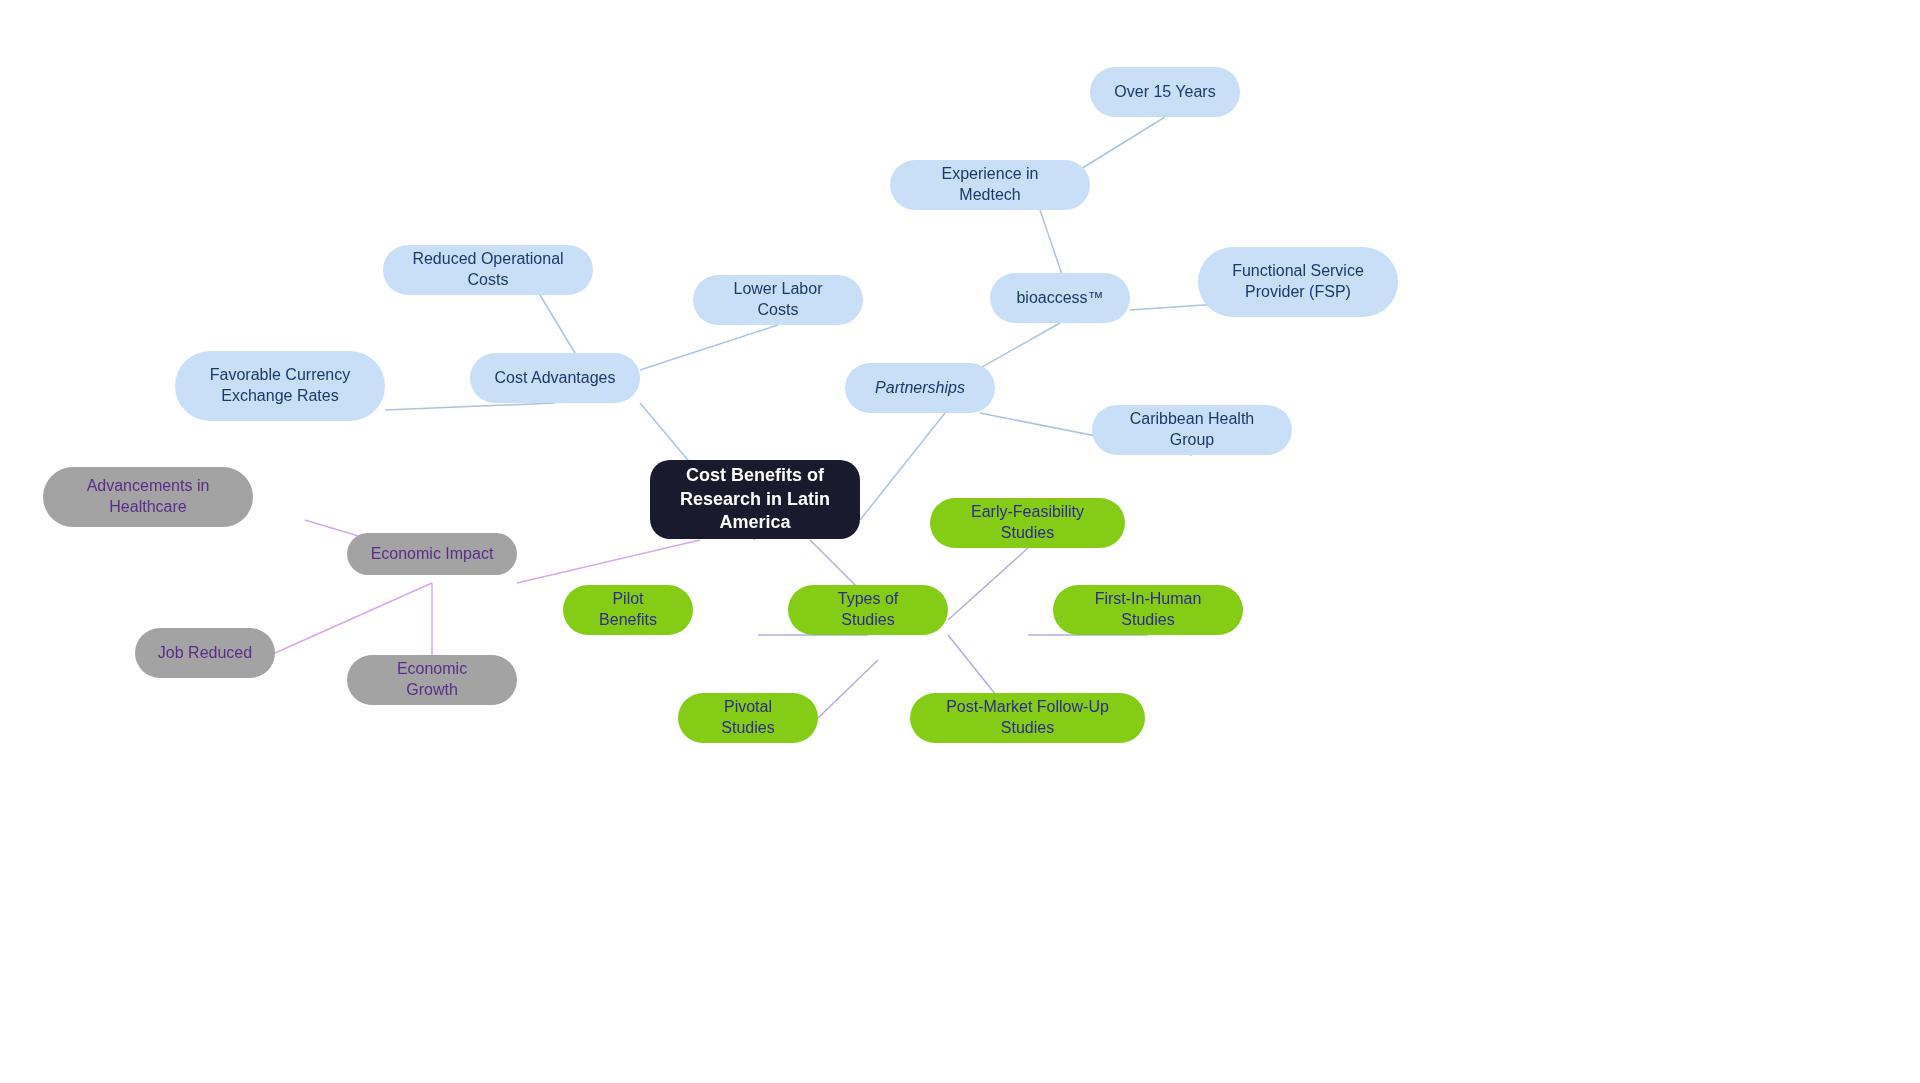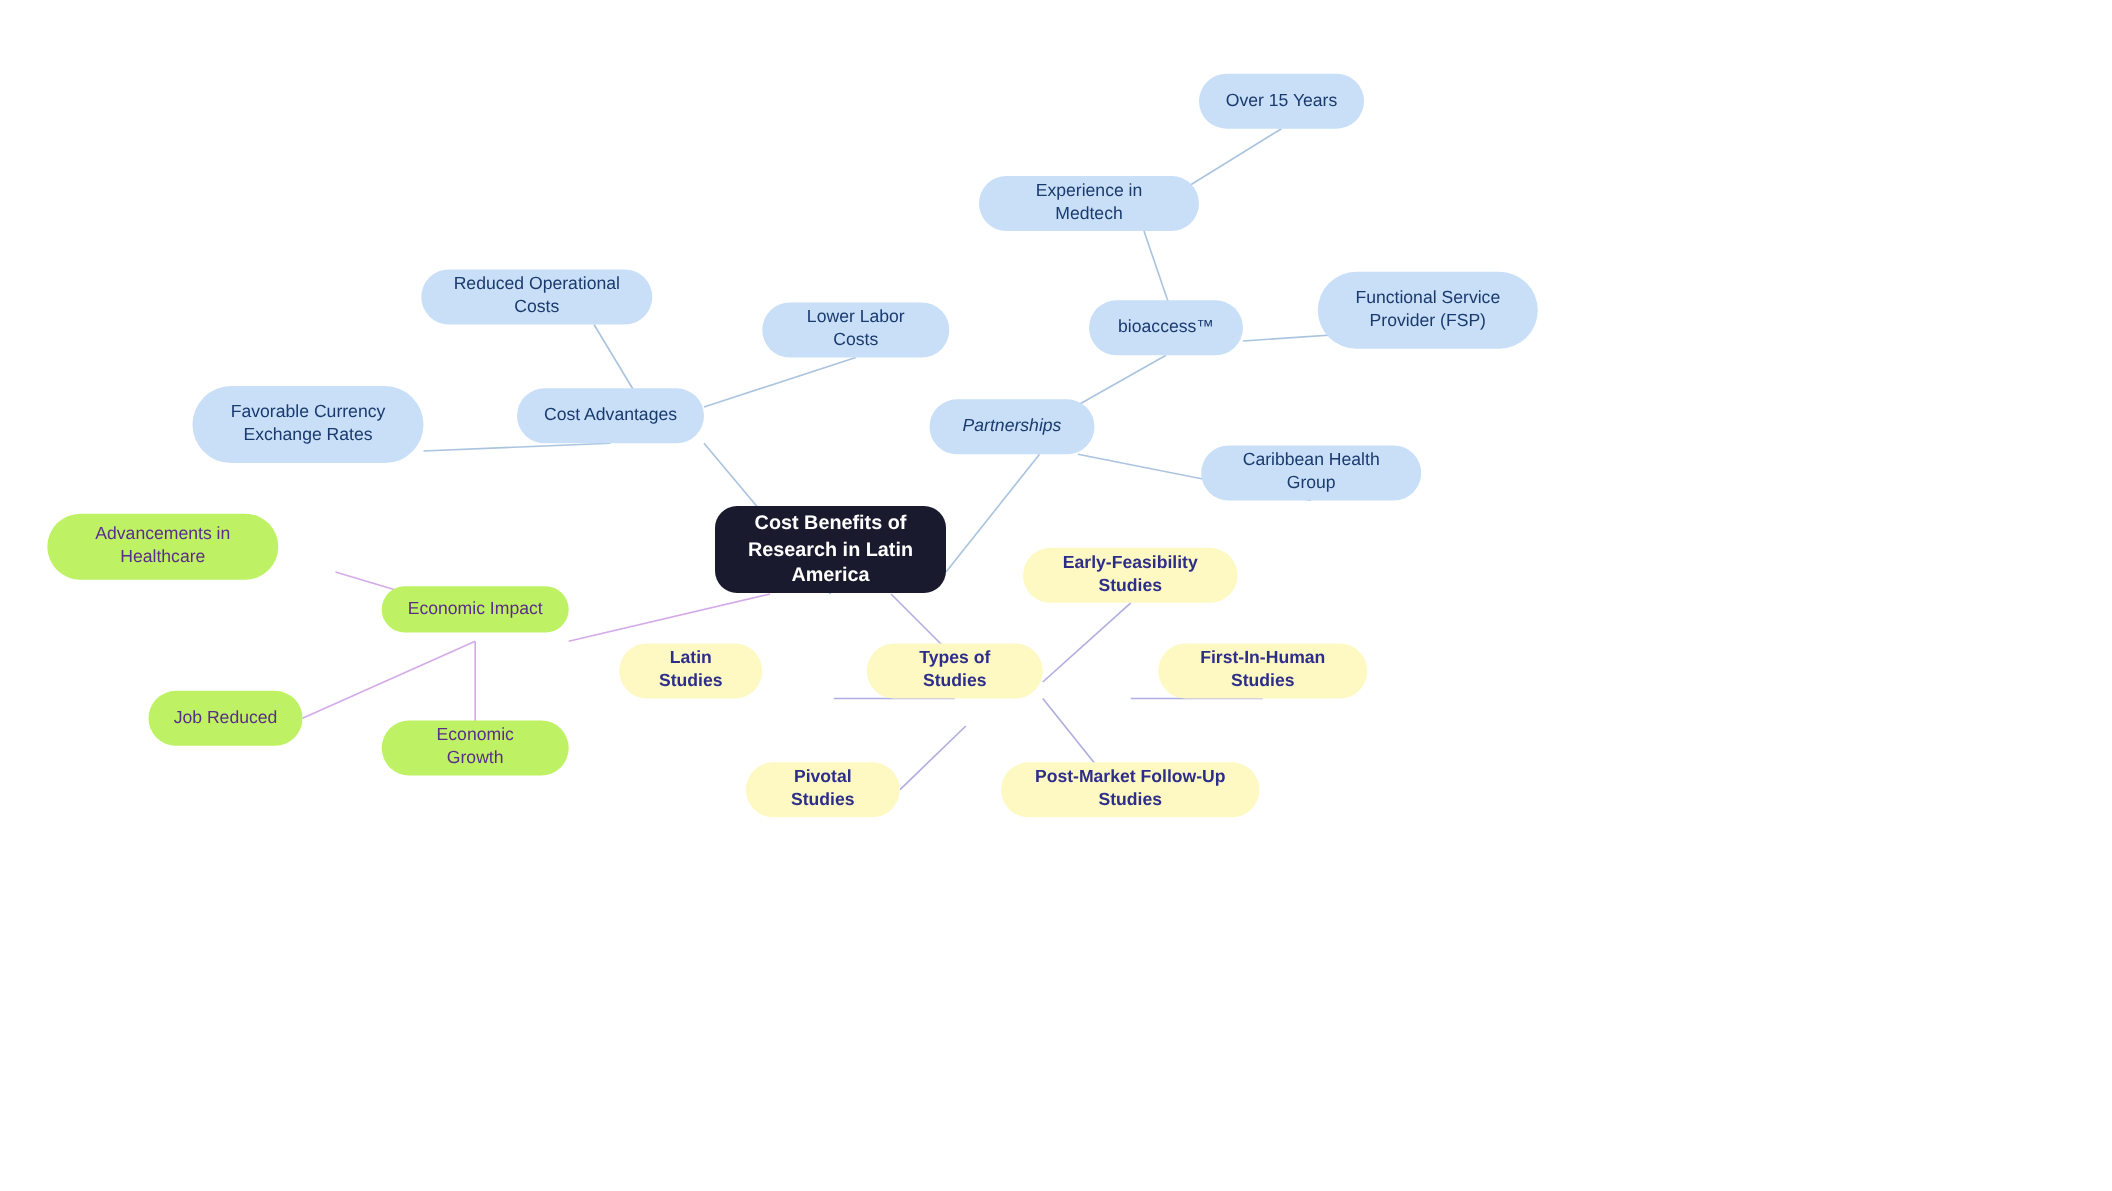--- a/index.html
+++ b/index.html
@@ -44,30 +44,29 @@
     }
 
     .node-blue {
       background: #c8dff7;
       color: #1a3a6e;
       border: none;
       text-align: center;
     }
 
     .node-purple {
-      background: #bef264;
+      background: #a3a3a3;
       color: #5a2d8a;
       border: none;
     }
 
     .node-indigo {
-      background: #fef9c3;
+      background: #84cc16;
       color: #2d2d8a;
       border: none;
-      font-weight: bold;
     }
 
     svg.connections {
       position: absolute;
       top: 0; left: 0;
       width: 1920px;
       height: 1083px;
       pointer-events: none;
     }
 
@@ -165,17 +164,17 @@
   <div class="node node-purple" style="left: 347px; top: 655px; width: 170px; height: 50px;">Economic Growth</div>
 
   <div class="node node-indigo" style="left: 788px; top: 585px; width: 160px; height: 50px;">Types of Studies</div>
 
   <div class="node node-indigo" style="left: 930px; top: 498px; width: 195px; height: 50px;">Early-Feasibility Studies</div>
 
   <div class="node node-indigo" style="left: 1053px; top: 585px; width: 190px; height: 50px;">First-In-Human Studies</div>
 
   <div class="node node-indigo" style="left: 910px; top: 693px; width: 235px; height: 50px;">Post-Market Follow-Up Studies</div>
 
-  <div class="node node-indigo" style="left: 563px; top: 585px; width: 130px; height: 50px;">Latin Studies</div>
+  <div class="node node-indigo" style="left: 563px; top: 585px; width: 130px; height: 50px;">Pilot Benefits</div>
 
   <div class="node node-indigo" style="left: 678px; top: 693px; width: 140px; height: 50px;">Pivotal Studies</div>
 
 </div>
 
 </body></html>

